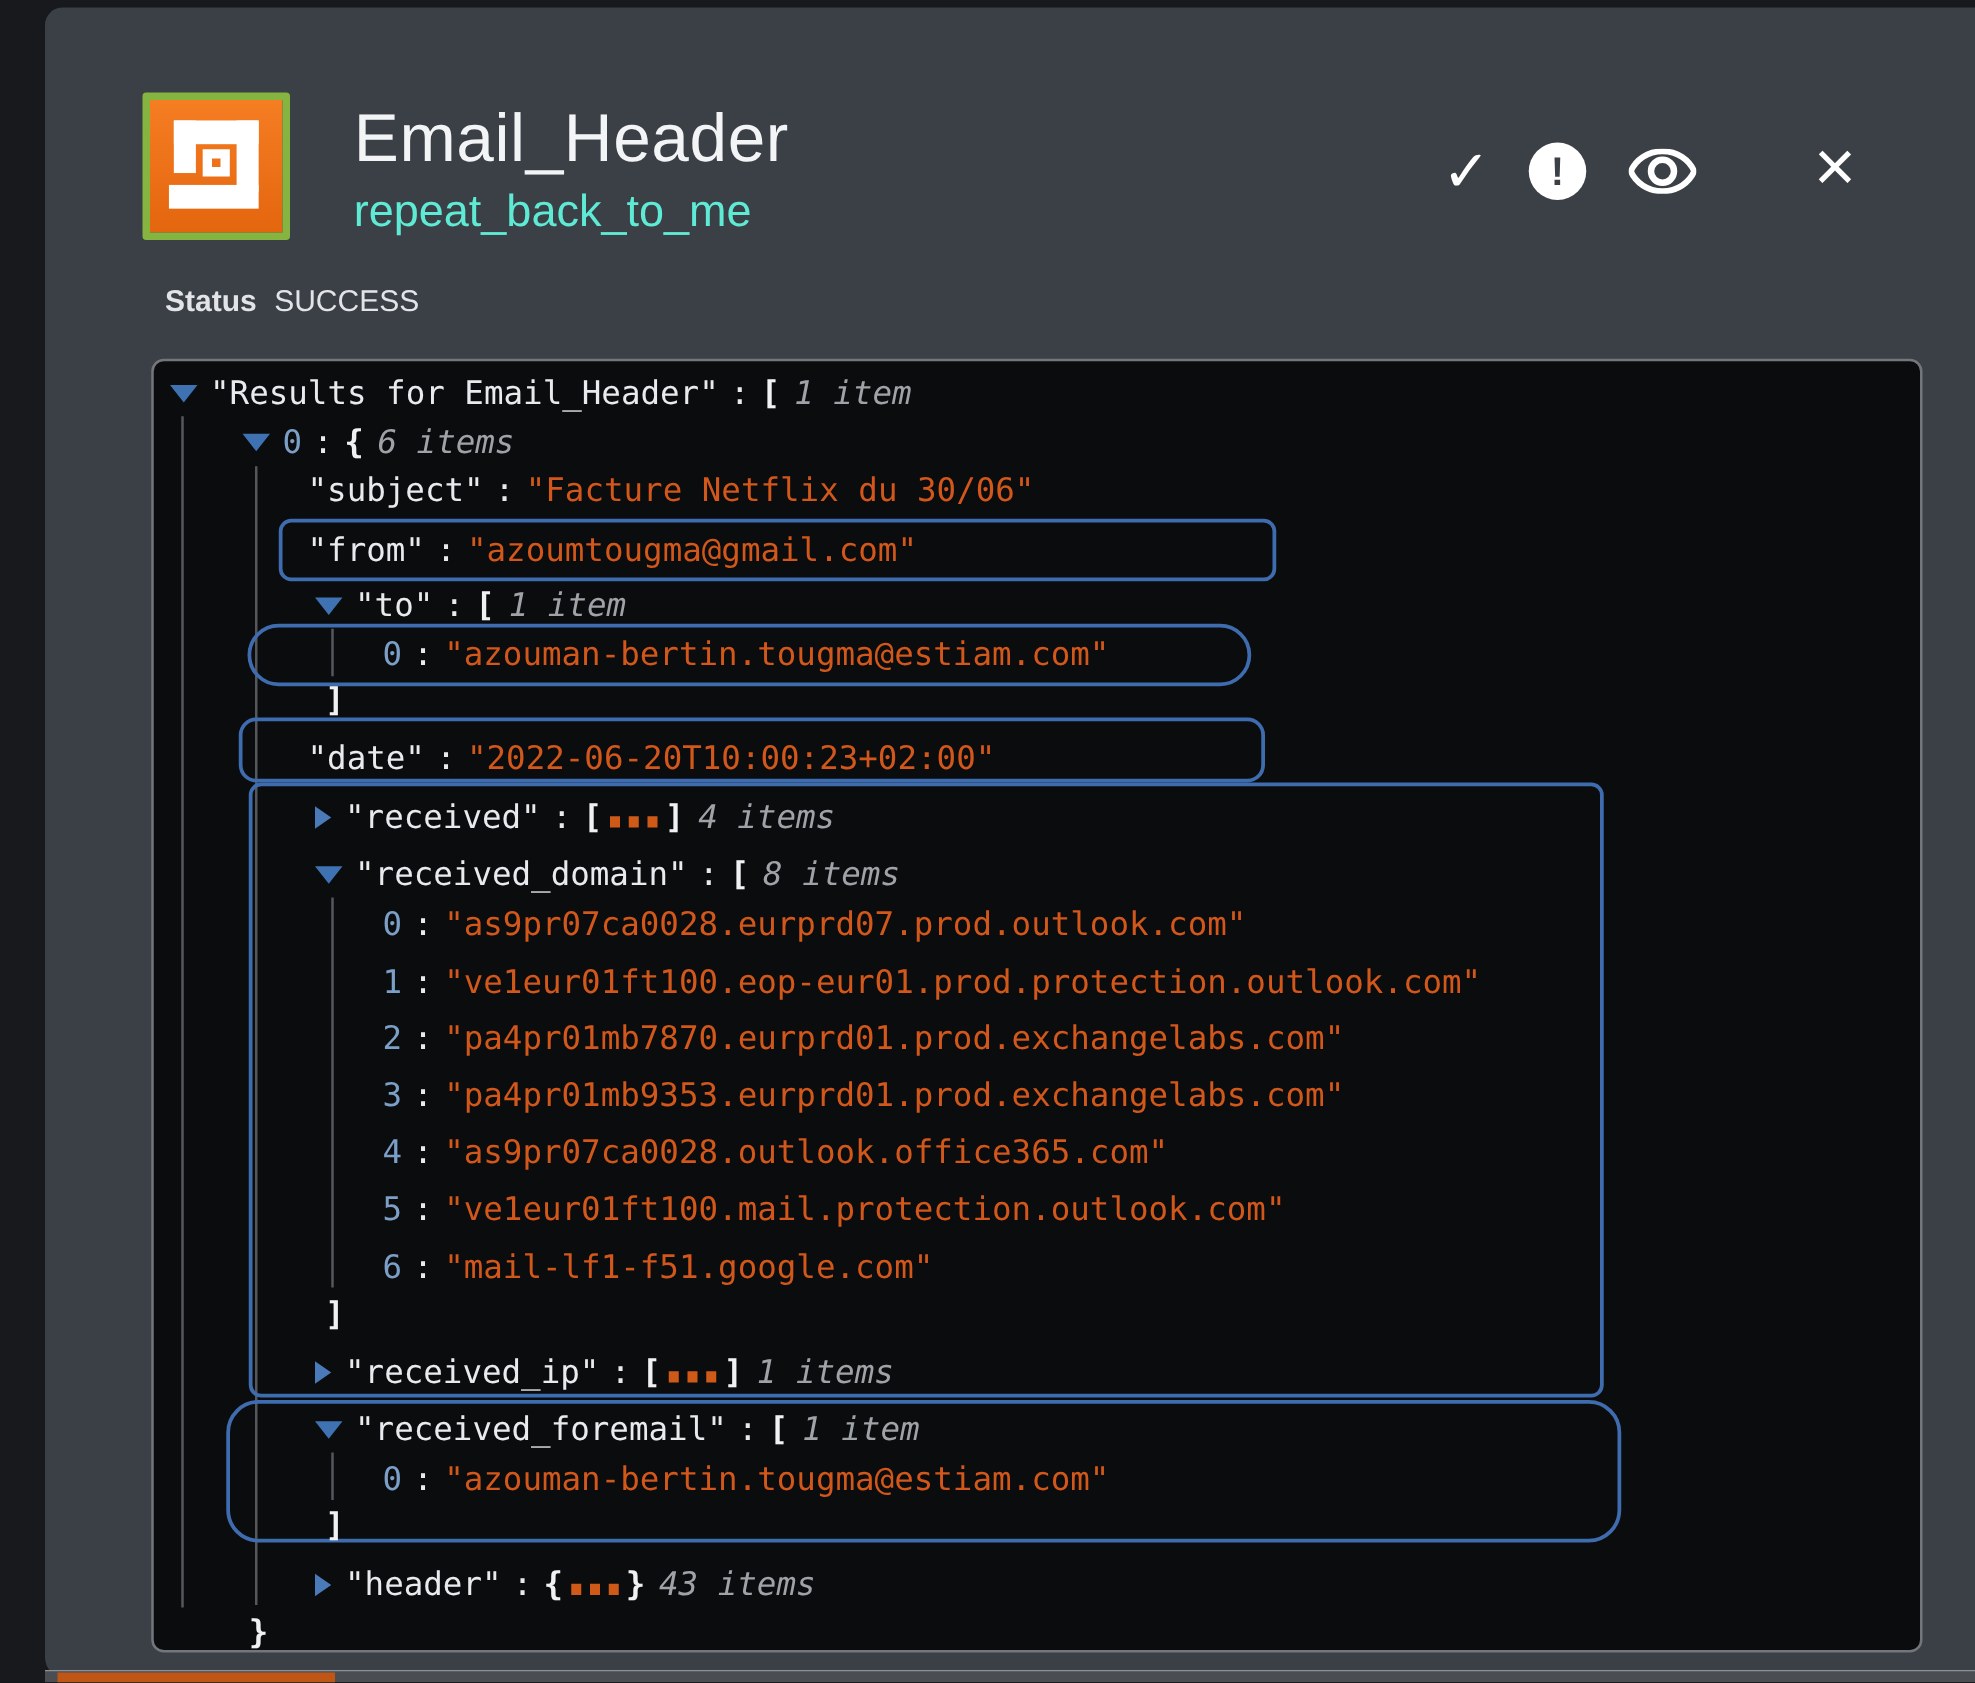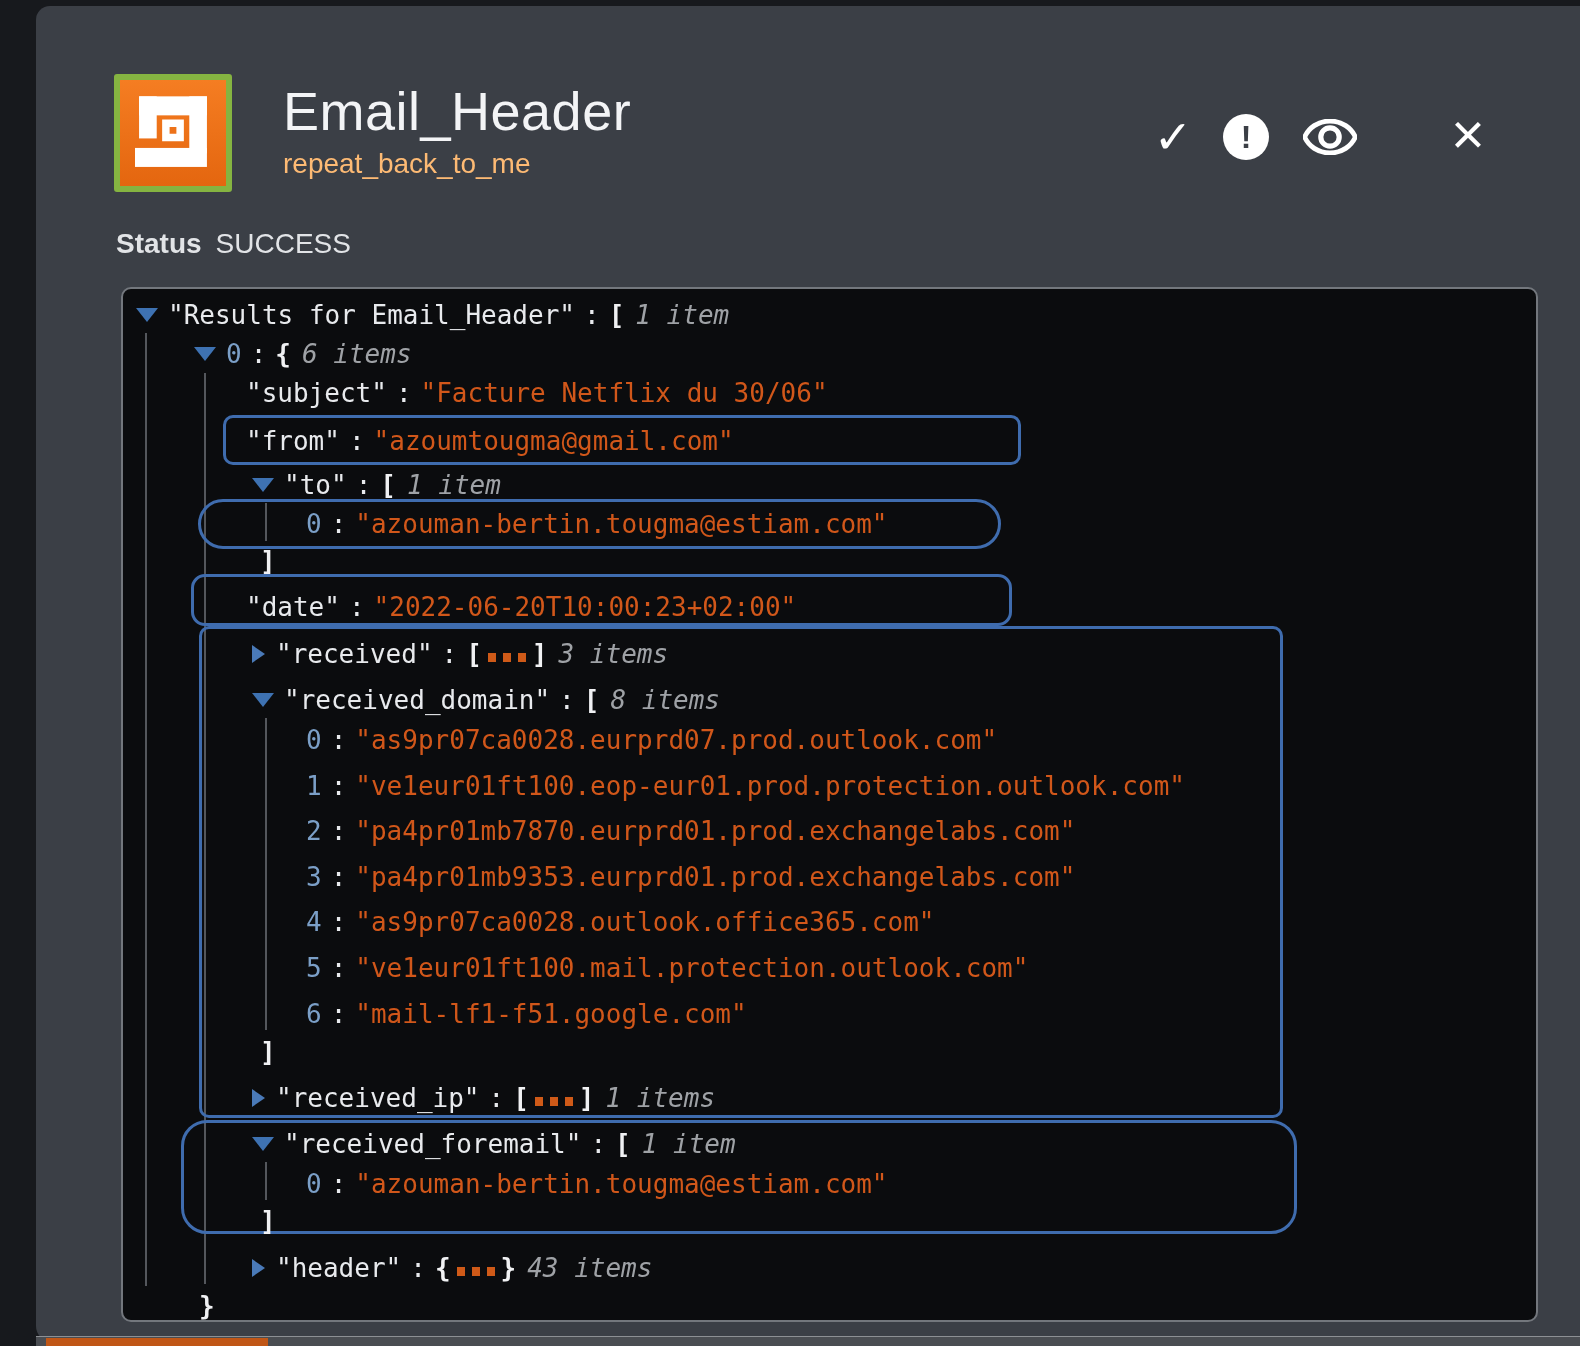--- a/index.html
+++ b/index.html
@@ -17,36 +17,36 @@
     position:absolute; left:78px; top:68px; width:118px; height:118px;
     background:linear-gradient(180deg,#f57d22 0%, #e4660f 100%);
     border:6px solid #85b441; border-radius:3px;
     display:flex; align-items:center; justify-content:center;
   }
   .title {
     position:absolute; left:247px; top:74px; font-size:54px; font-weight:400;
     color:#f3f4f6; letter-spacing:0.5px;
   }
   .subtitle {
-    position:absolute; left:247px; top:142px; font-size:28px; font-weight:400;
-    color:#fdba74;
+    position:absolute; left:247px; top:142px; font-size:36px; font-weight:400;
+    color:#5eead4;
   }
   .icon-btn {
     position:absolute; top:104px; width:54px; height:54px;
     display:flex; align-items:center; justify-content:center; cursor:pointer;
   }
   .glyph-check { color:#fff; font-size:46px; font-weight:400; line-height:1; }
   .glyph-close { color:#fff; font-size:58px; font-weight:300; line-height:1; margin-top:-6px; }
   .alert-circle {
     width:46px; height:46px; border-radius:50%; background:#fff;
     display:flex; align-items:center; justify-content:center;
   }
   .alert-circle span { color:#3b3f46; font-size:32px; font-weight:700; line-height:1; }
   
-  .status-row { position:absolute; left:80px; top:222px; font-size:28px; color:#e2e4e7; }
+  .status-row { position:absolute; left:96px; top:222px; font-size:24px; color:#e2e4e7; }
   .status-label { font-weight:700; margin-right:14px; }
   .status-value { font-weight:400; }
   
   .json-box {
     position:absolute; left:85px; top:281px; width:1417px; height:1035px;
     background:#0b0c0e; border:2px solid #73777d; border-radius:10px;
     overflow:hidden; font-family:"DejaVu Sans Mono", monospace; font-size:26px;
   }
   .guide { position:absolute; width:2px; background:#54575c; }
   .hl { position:absolute; border:3px solid #3f6cae; background:transparent; pointer-events:none; }
@@ -169,21 +169,21 @@
       <div class="line" style="left:137px; top:252px;">
         <span class="pb">]</span>
       </div>
 
       <div class="line" style="left:123px; top:298px;">
         <span class="k">"date"</span><span class="p">:</span><span class="v">"2022-06-20T10:00:23+02:00"</span>
       </div>
 
       <div class="line" style="left:129px; top:345px;">
         <span class="tri-r"></span>
-        <span class="k">"received"</span><span class="p">:</span><span class="pb">[</span><span class="dots"><b></b><b></b><b></b></span><span class="pb">]</span><span class="c">3 items</span>
+        <span class="k">"received"</span><span class="p">:</span><span class="pb">[</span><span class="dots"><b></b><b></b><b></b></span><span class="pb">]</span><span class="c">4 items</span>
       </div>
 
       <div class="line" style="left:129px; top:391px;">
         <span class="tri-d"></span>
         <span class="k">"received_domain"</span><span class="p">:</span><span class="pb">[</span><span class="c">8 items</span>
       </div>
 
       <div class="line" style="left:183px; top:431px;">
         <span class="i">0</span><span class="p">:</span><span class="v">"as9pr07ca0028.eurprd07.prod.outlook.com"</span>
       </div>

